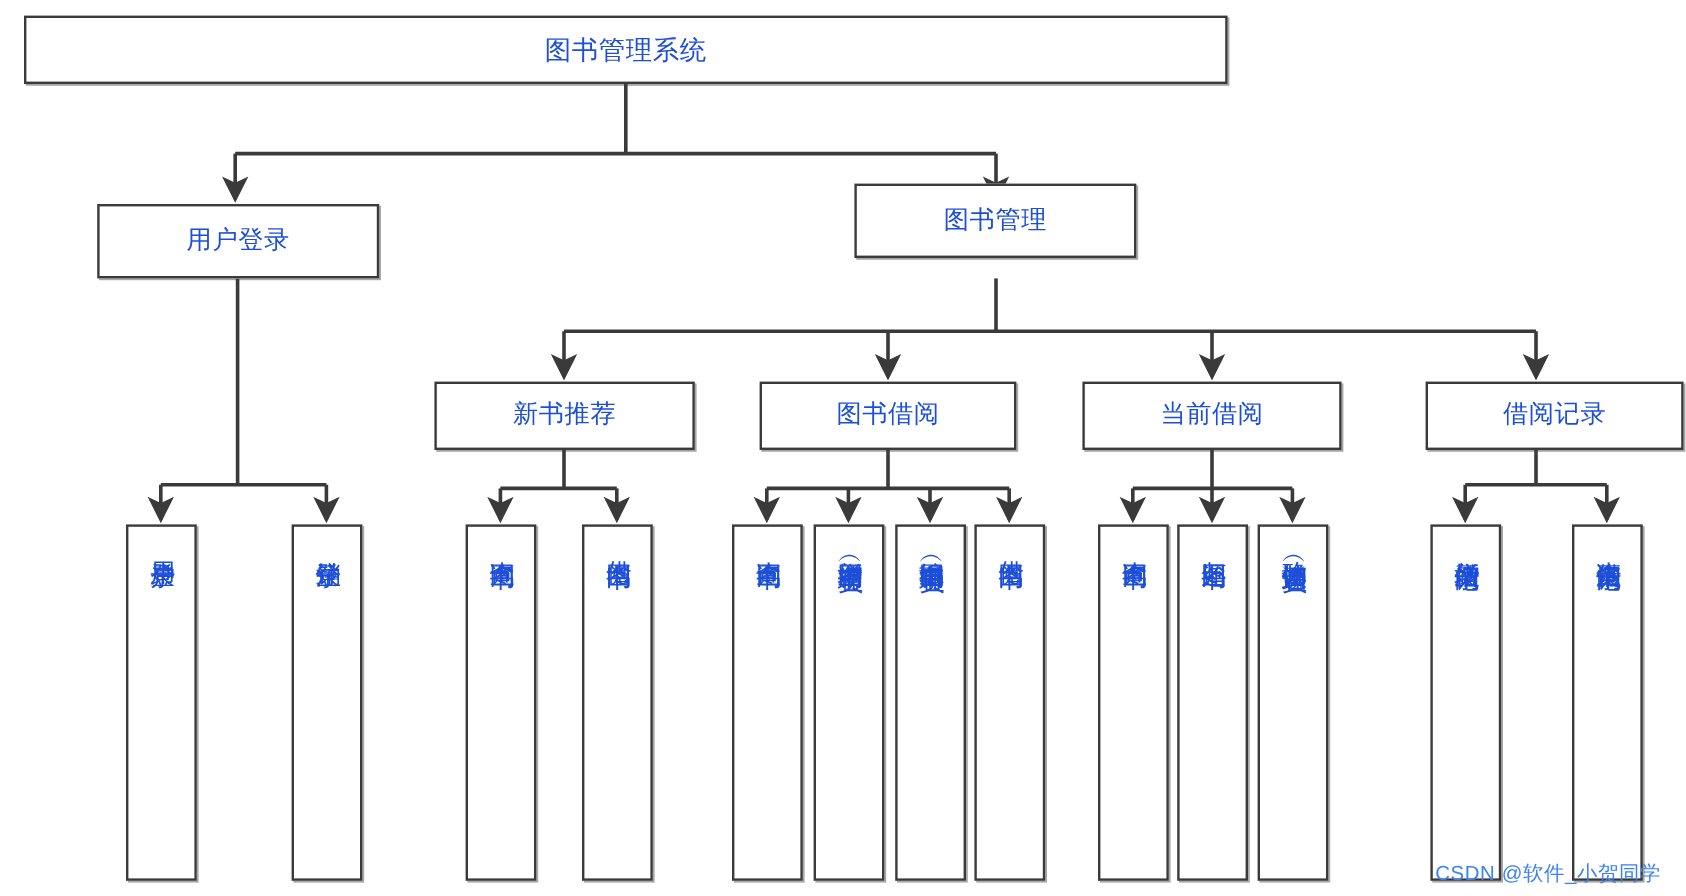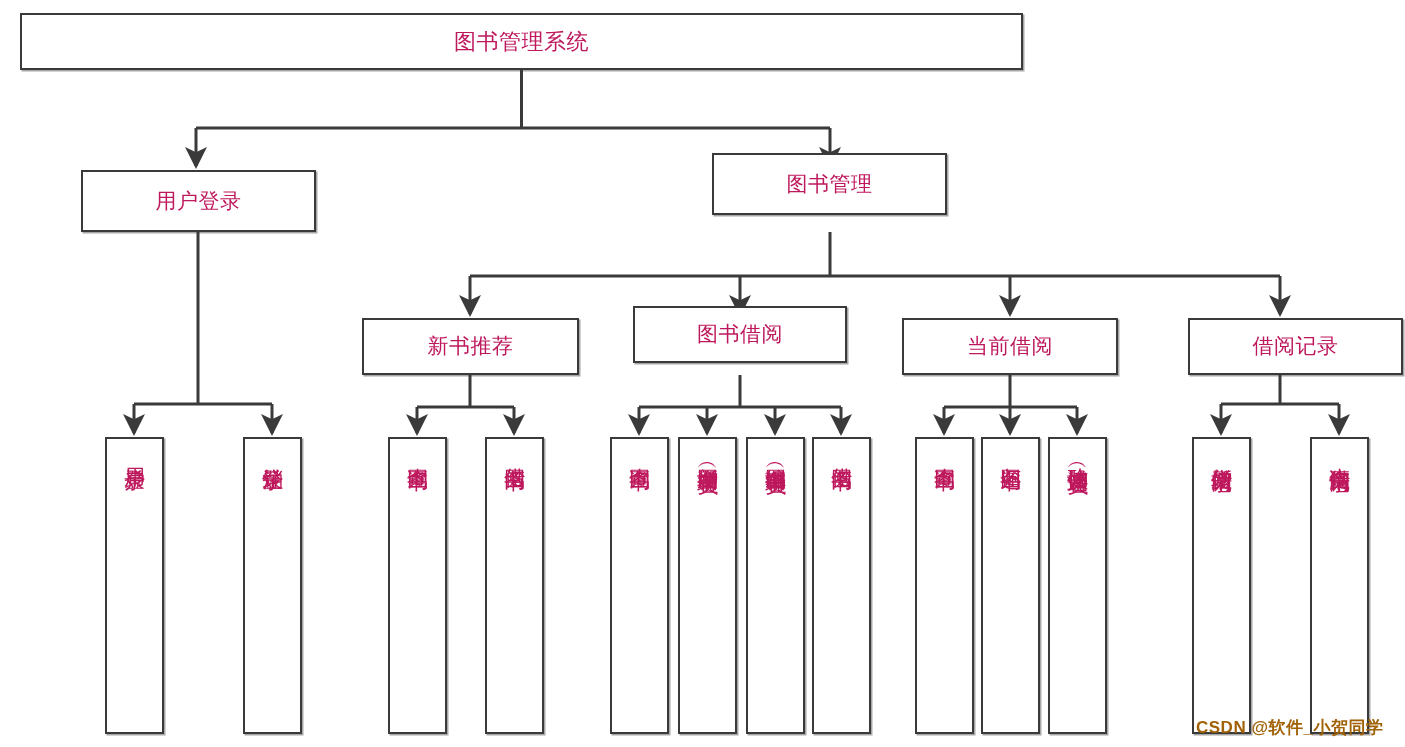--- a/index.html
+++ b/index.html
@@ -27,21 +27,21 @@
   }
   .node {
     position: absolute;
     box-sizing: border-box;
     background: #ffffff;
     border: 2px solid #3a3a3a;
     box-shadow: 1.5px 1.5px 0 rgba(60,60,60,0.45);
     display: flex;
     align-items: center;
     justify-content: center;
-    color: #be185d;
+    color: #1d4ed8;
   }
   .node-label {
     text-align: center;
     line-height: 1.18;
     letter-spacing: 0.5px;
     white-space: pre;
   }
   .node.horiz .node-label {
     font-size: 21px;
   }
@@ -56,24 +56,23 @@
   .node.leaf .node-label {
     writing-mode: vertical-rl;
     text-orientation: upright;
     font-size: 21px;
     line-height: 1.06;
     letter-spacing: 1px;
   }
   .watermark {
     position: absolute;
     font-size: 17px;
-    color: #a16207;
+    color: #3b82f6;
     white-space: nowrap;
     letter-spacing: 0.5px;
-    font-weight: bold;
   }
 </style>
 </head>
 <body>
 
 <div id="canvas">
 
   <svg id="edges" viewBox="0 0 1405 747" xmlns="http://www.w3.org/2000/svg">
     <defs>
       <marker id="arrow" viewBox="0 0 12 12" refX="9.5" refY="6" markerWidth="8" markerHeight="8" orient="auto-start-reverse">
@@ -131,21 +130,21 @@
   <div class="node horiz" style="left:81px; top:170px; width:235px; height:62px;">
     <span class="node-label">用户登录</span>
   </div>
   <div class="node horiz" style="left:712px; top:153px; width:235px; height:62px;">
     <span class="node-label">图书管理</span>
   </div>
 
   <div class="node horiz" style="left:362px; top:318px; width:217px; height:57px;">
     <span class="node-label">新书推荐</span>
   </div>
-  <div class="node horiz" style="left:633px; top:306px; width:214px; height:57px;">
+  <div class="node horiz" style="left:633px; top:318px; width:214px; height:57px;">
     <span class="node-label">图书借阅</span>
   </div>
   <div class="node horiz" style="left:902px; top:318px; width:216px; height:57px;">
     <span class="node-label">当前借阅</span>
   </div>
   <div class="node horiz" style="left:1188px; top:318px; width:215px; height:57px;">
     <span class="node-label">借阅记录</span>
   </div>
 
   <div class="node leaf" style="left:105px; top:437px; width:59px; height:297px;">

